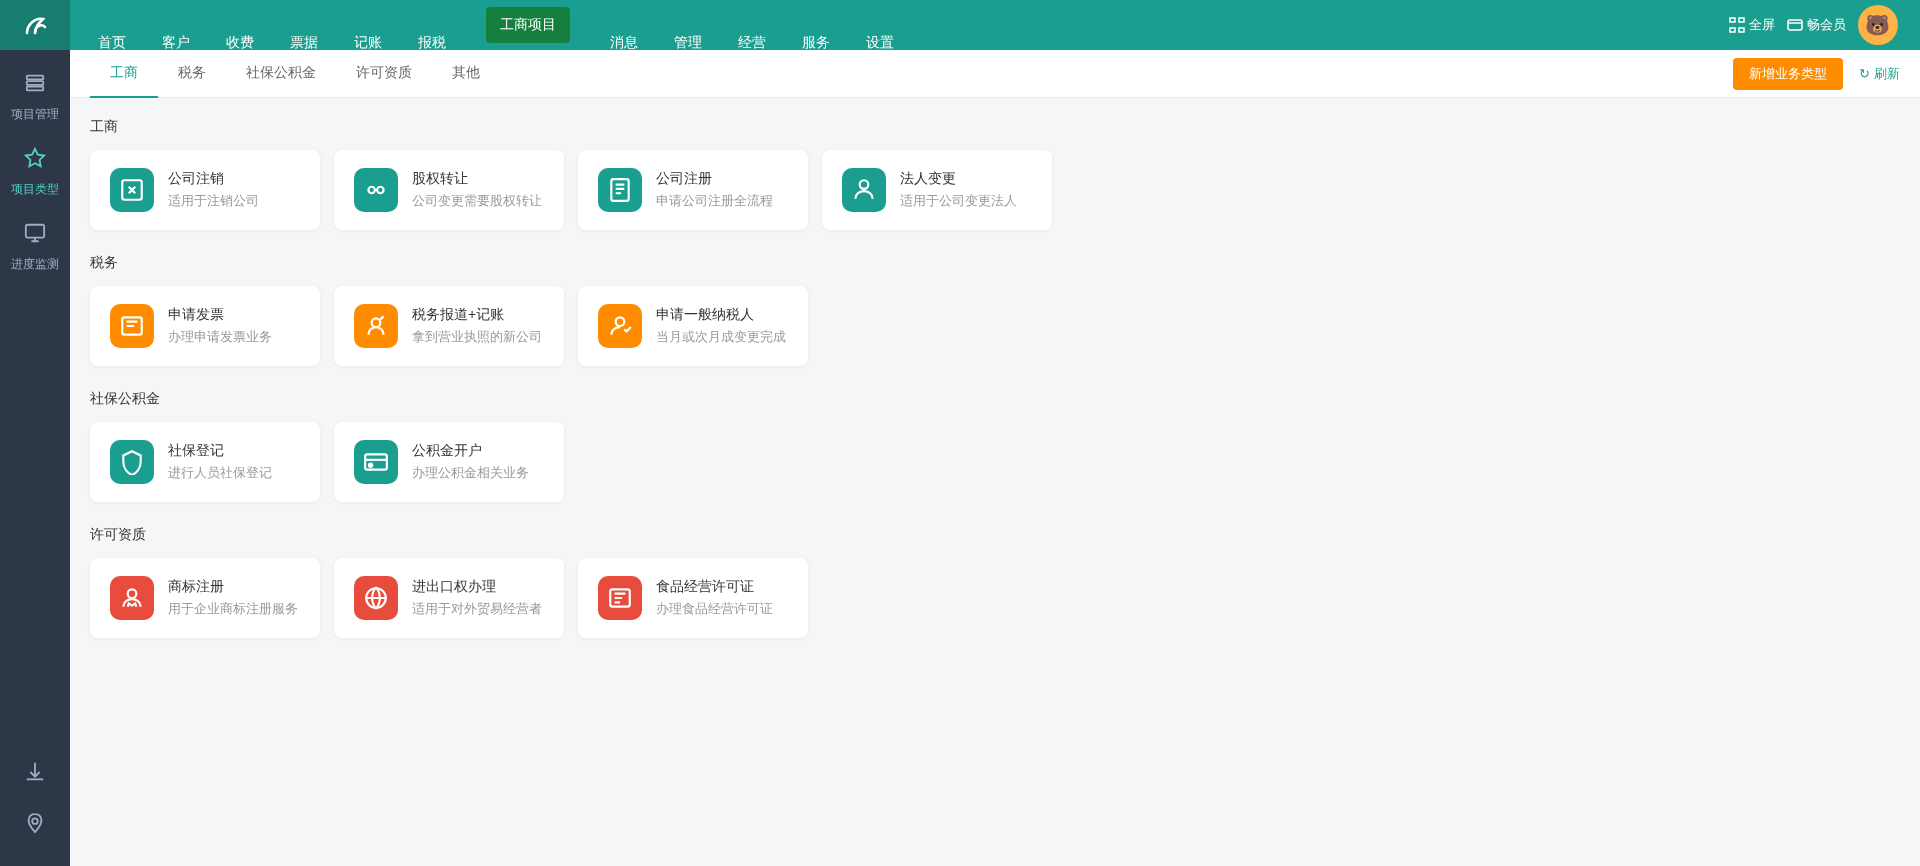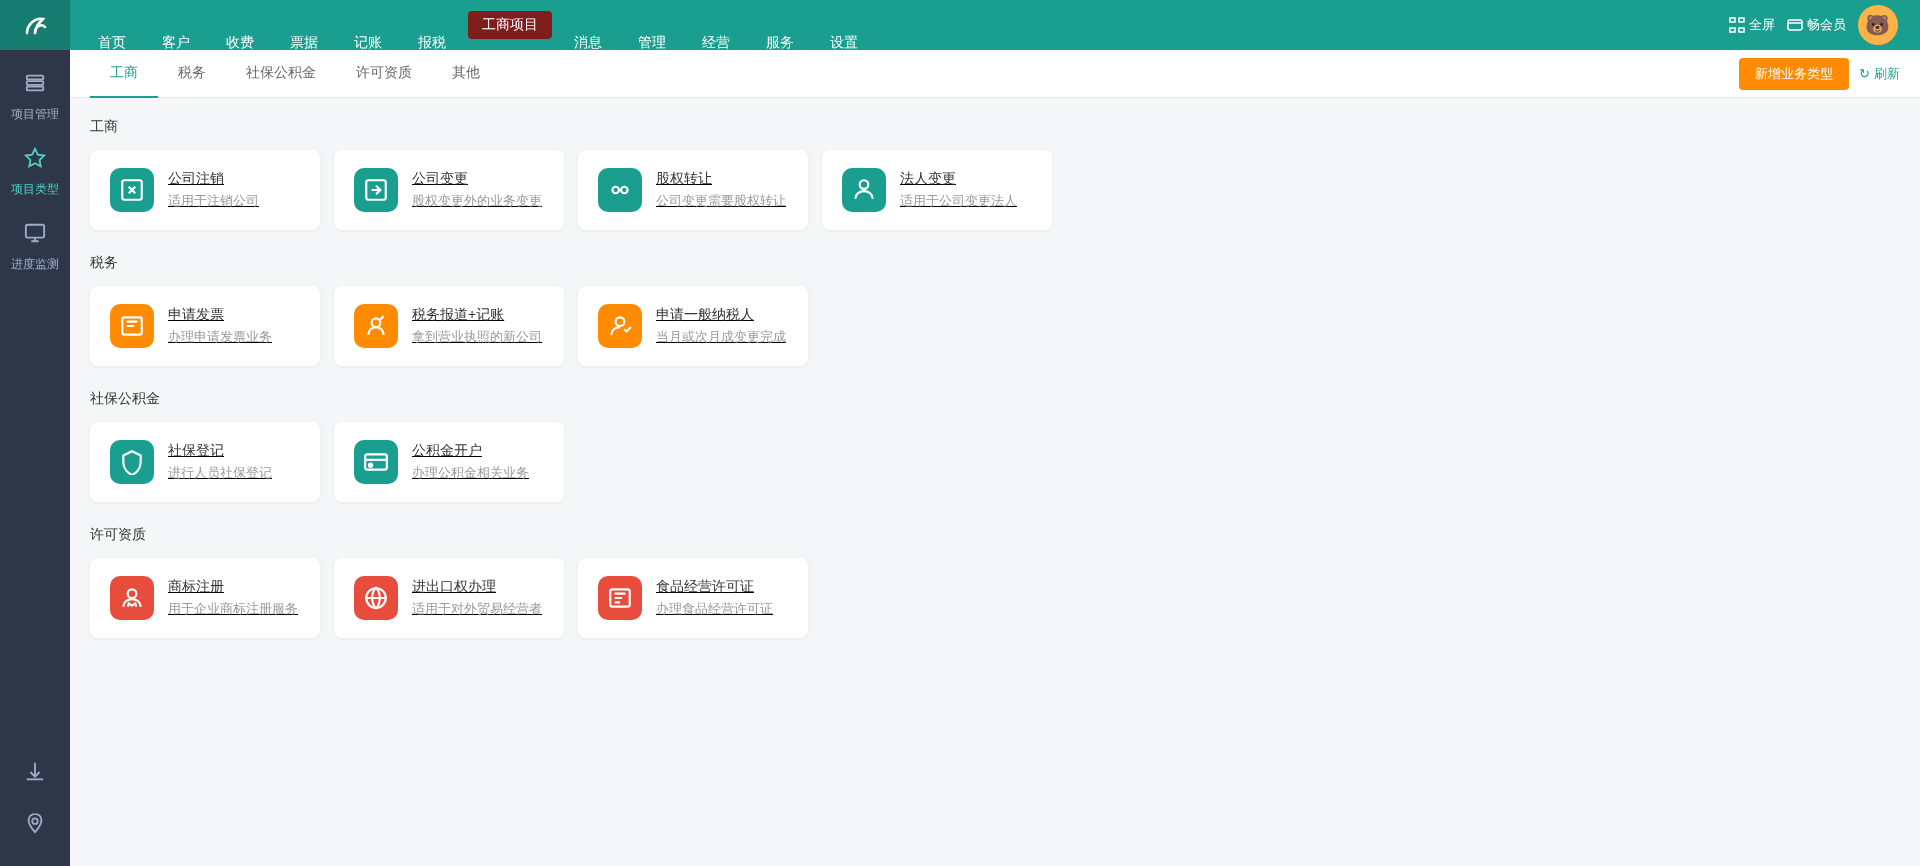--- a/index.html
+++ b/index.html
@@ -38,24 +38,24 @@
       font-size: 14px;
       padding: 0 18px;
       height: 50px;
       display: flex;
       align-items: center;
       cursor: pointer;
       white-space: nowrap;
       margin-top: 36px;
     }
     .nav-item.active {
-      background: #7f1d1d;
+      background: #15803d;
       border-radius: 4px;
-      margin: 0 4px;
-      height: 28px;
+      margin: 0 22px;
+      height: 36px;
       padding: 0 14px;
     }
     .nav-right {
       display: flex;
       align-items: center;
       padding-right: 22px;
       gap: 12px;
     }
     .nav-right-item {
       color: #fff;
@@ -153,21 +153,21 @@
       margin-bottom: -1px;
     }
     .tab.active {
       color: #1a9e8f;
       border-bottom: 2px solid #1a9e8f;
       font-weight: 500;
     }
     .tab-actions {
       display: flex;
       align-items: center;
-      gap: 10px;
+      gap: 16px;
     }
     .btn-add {
       background: #ff8c00;
       color: #fff;
       border: none;
       padding: 7px 16px;
       border-radius: 4px;
       font-size: 13px;
       cursor: pointer;
       white-space: nowrap;
@@ -230,21 +230,21 @@
       display: flex;
       align-items: center;
       justify-content: center;
       flex-shrink: 0;
       font-size: 22px;
       color: #fff;
     }
     .card-icon.teal { background: #1a9e8f; }
     .card-icon.orange { background: #ff8c00; }
     .card-icon.red { background: #e74c3c; }
-    .card-info { display: flex; flex-direction: column; gap: 4px; text-decoration: underline; }
+    .card-info { display: flex; flex-direction: column; gap: 4px; }
     .card-name { font-size: 14px; color: #333; font-weight: 500; }
     .card-desc { font-size: 13px; color: #999; }
 
     .section { margin-bottom: 24px; }
   </style>
 </head>
 <body>
 
 <div class="top-nav">
   <div class="logo-area">
@@ -359,47 +359,47 @@
                   <rect x="3" y="3" width="18" height="18" rx="2"></rect>
                   <path d="M9 9l6 6M15 9l-6 6"></path>
                 </svg>
             </div>
             <div class="card-info">
               <div class="card-name">公司注销</div>
               <div class="card-desc">适用于注销公司</div>
             </div>
           </div>
 
-          <div class="card">
-            <div class="card-icon teal">
-              <svg width="26" height="26" viewBox="0 0 24 24" fill="none" stroke="white" stroke-width="2">
-                  <rect x="3" y="3" width="18" height="18" rx="2"></rect>
-                  <path d="M8 12h8M12 8l4 4-4 4"></path>
-                </svg>
-            </div>
-            <div class="card-info">
-              <div class="card-name">公司变更</div>
-              <div class="card-desc">股权变更外的业务变更</div>
-            </div>
-          </div>
 
           <div class="card">
             <div class="card-icon teal">
               <svg width="26" height="26" viewBox="0 0 24 24" fill="none" stroke="white" stroke-width="2">
                   <circle cx="8" cy="12" r="3"></circle>
                   <circle cx="16" cy="12" r="3"></circle>
                   <path d="M11 12h2"></path>
                 </svg>
             </div>
             <div class="card-info">
               <div class="card-name">股权转让</div>
               <div class="card-desc">公司变更需要股权转让</div>
             </div>
           </div>
 
+          <div class="card">
+            <div class="card-icon teal">
+              <svg width="26" height="26" viewBox="0 0 24 24" fill="none" stroke="white" stroke-width="2">
+                  <rect x="4" y="2" width="16" height="20" rx="2"></rect>
+                  <path d="M8 7h8M8 11h8M8 15h5"></path>
+                </svg>
+            </div>
+            <div class="card-info">
+              <div class="card-name">公司注册</div>
+              <div class="card-desc">申请公司注册全流程</div>
+            </div>
+          </div>
 
           <div class="card">
             <div class="card-icon teal">
               <svg width="26" height="26" viewBox="0 0 24 24" fill="none" stroke="white" stroke-width="2">
                   <circle cx="12" cy="7" r="4"></circle>
                   <path d="M4 20c0-4 3.6-7 8-7s8 3 8 7"></path>
                 </svg>
             </div>
             <div class="card-info">
               <div class="card-name">法人变更</div>

